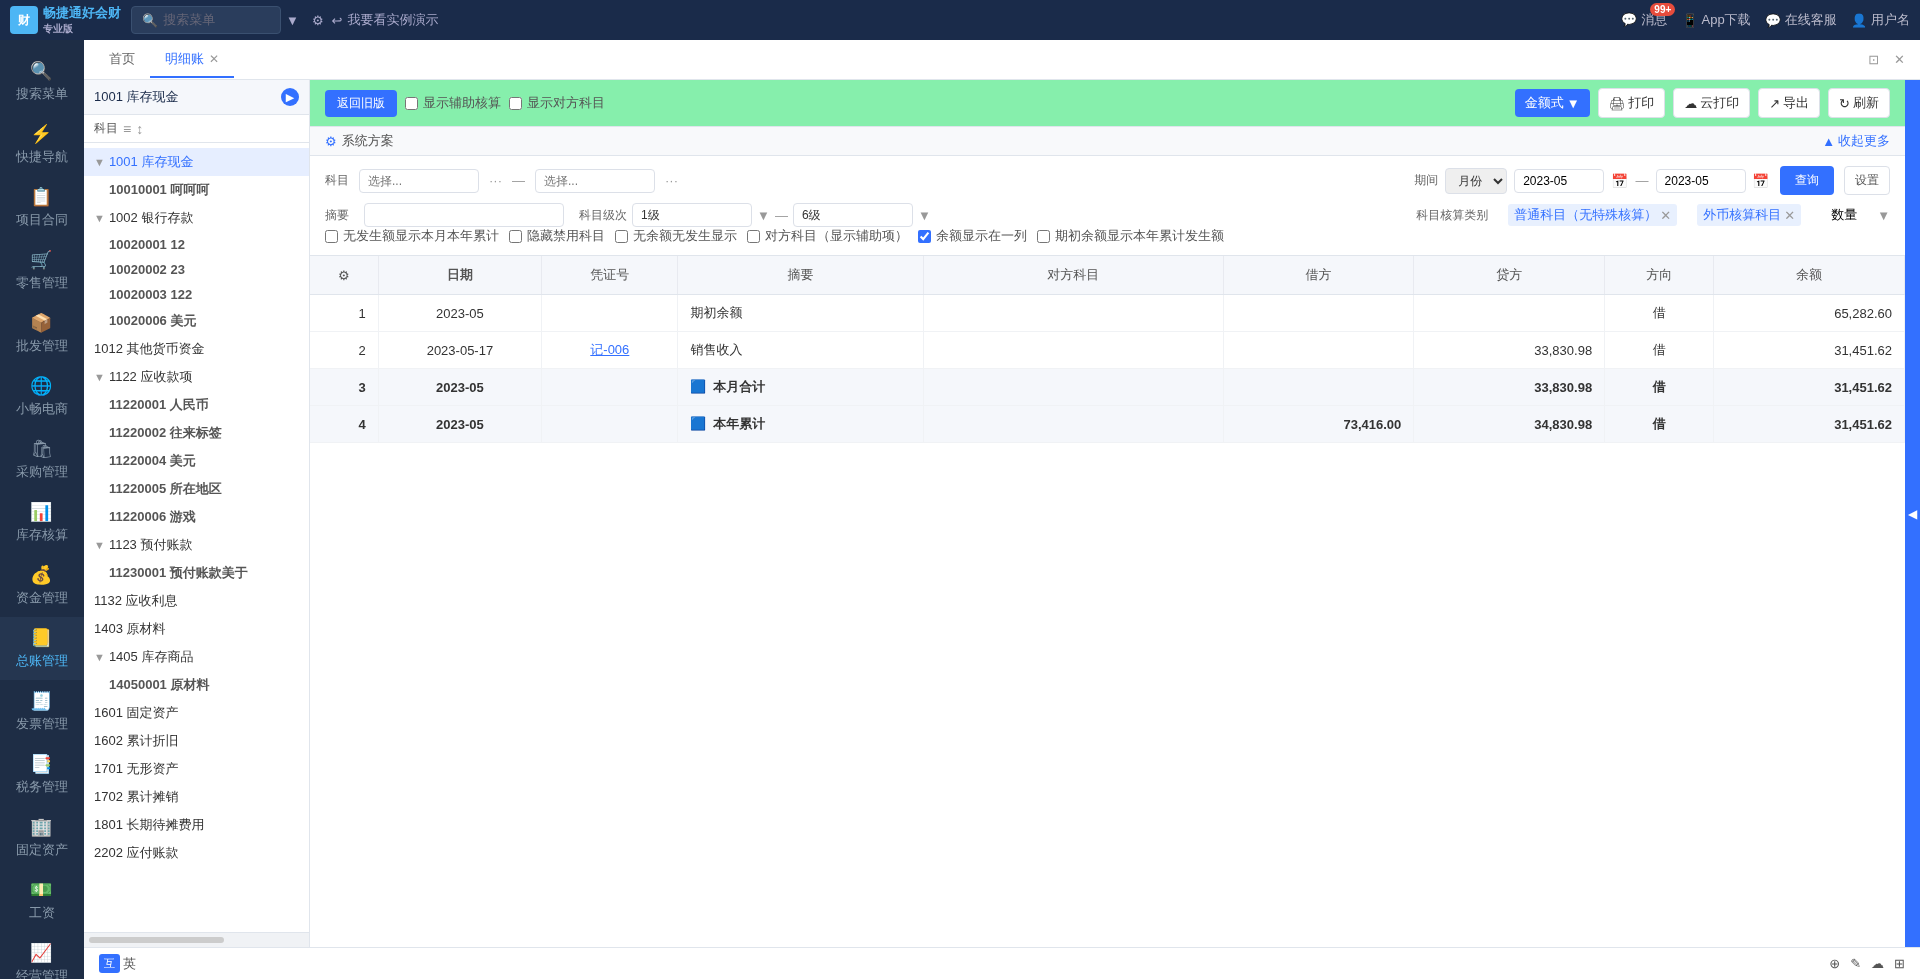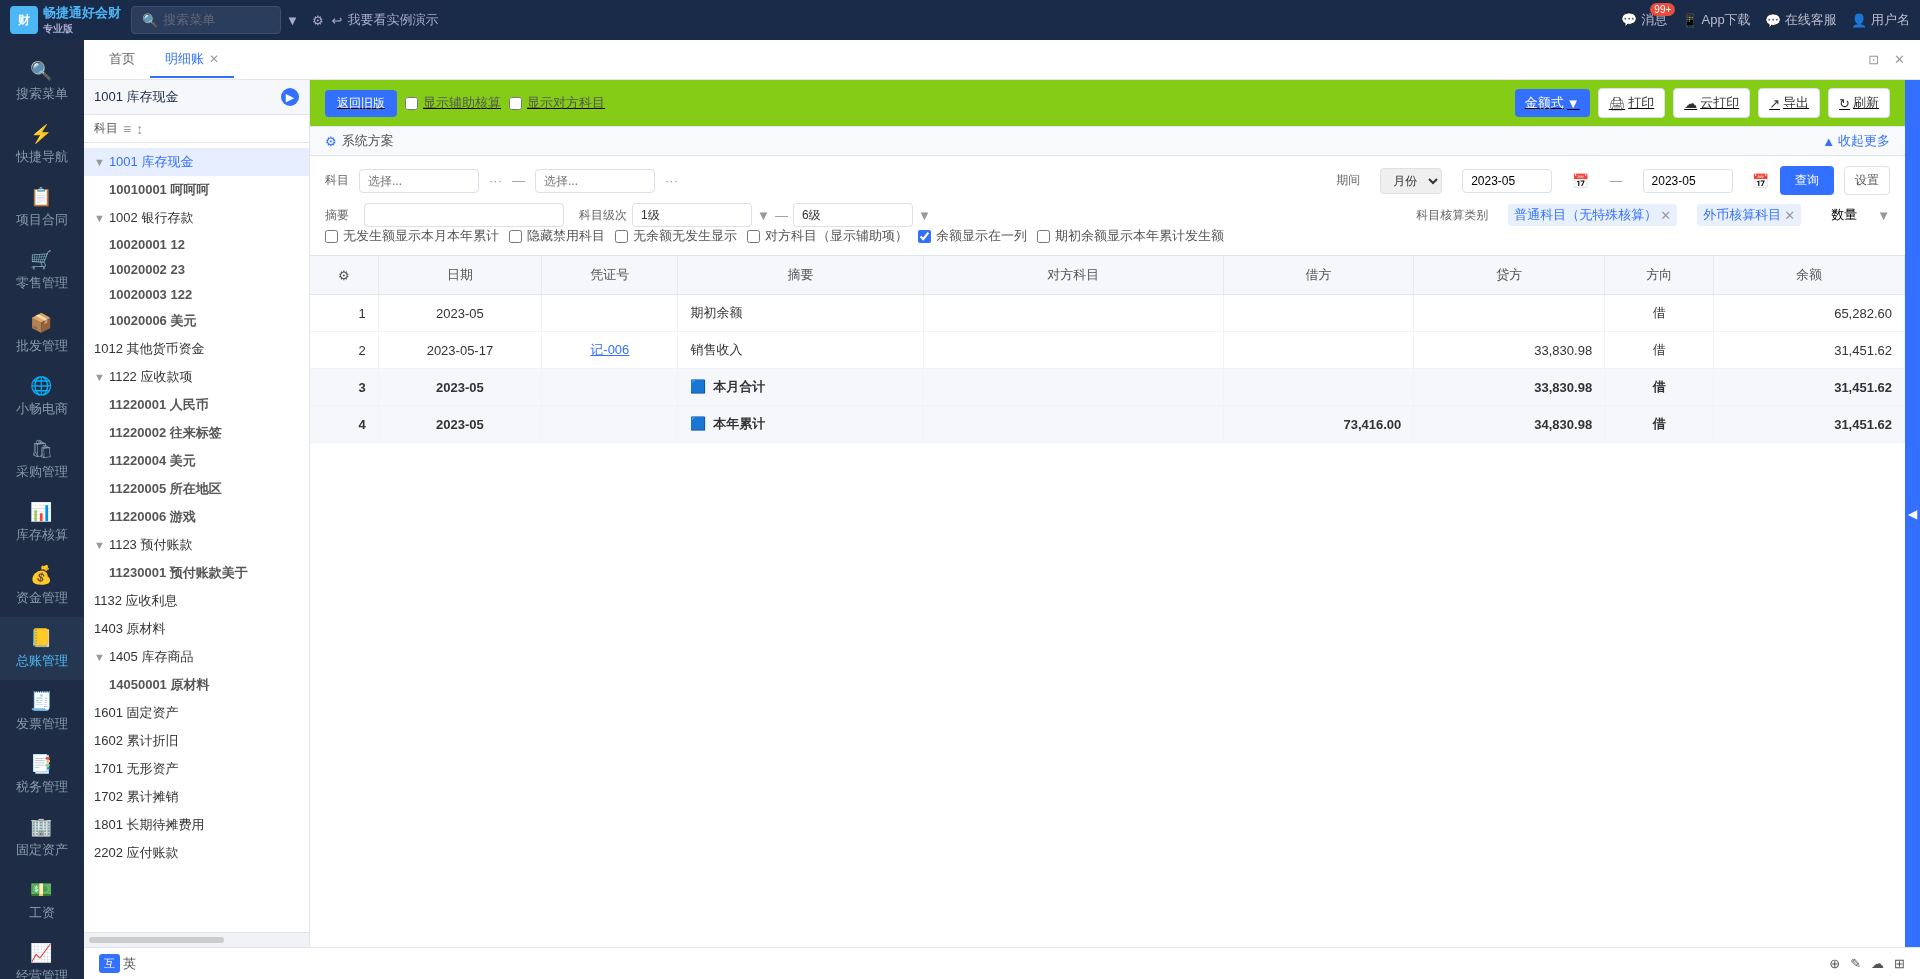--- a/index.html
+++ b/index.html
@@ -9,21 +9,21 @@
     .topbar { height: 40px; background: #1a2b4a; display: flex; align-items: center; padding: 0 10px; flex-shrink: 0; }
     .topbar-logo { color: #4db6f5; font-size: 14px; font-weight: bold; display: flex; align-items: center; gap: 5px; margin-right: 10px; }
     .topbar-logo .logo-icon { width: 28px; height: 28px; background: #4db6f5; border-radius: 4px; display: flex; align-items: center; justify-content: center; color: #fff; font-size: 12px; }
     .topbar-logo .logo-sub { font-size: 10px; color: #aac; }
     .topbar-search { background: #2a3d5c; border: 1px solid #3a5070; border-radius: 4px; color: #aac; padding: 4px 10px; width: 150px; font-size: 12px; display: flex; align-items: center; gap: 5px; }
     .topbar-arrow { color: #aac; margin: 0 5px; cursor: pointer; }
     .topbar-gear { color: #aac; margin: 0 8px; cursor: pointer; }
     .topbar-demo { color: #aac; font-size: 12px; display: flex; align-items: center; gap: 5px; }
     .topbar-right { margin-left: auto; display: flex; align-items: center; gap: 15px; color: #bbc; font-size: 12px; }
     .topbar-badge { position: relative; }
-    .topbar-badge .badge { background: #e74c3c; color: #fff; font-size: 10px; border-radius: 8px; padding: 1px 4px; position: absolute; top: -8px; right: -8px; }
+    .topbar-badge .badge { background: #e74c3c; color: #fff; font-size: 10px; border-radius: 8px; padding: 1px 4px; position: absolute; top: -8px; right: -8px; font-weight: bold; }
     .topbar-btn { color: #bbc; cursor: pointer; display: flex; align-items: center; gap: 3px; }
 
     
     .main-layout { display: flex; flex: 1; overflow: hidden; }
 
     
     .sidebar { width: 84px; background: #1e2d45; flex-shrink: 0; display: flex; flex-direction: column; align-items: center; padding-top: 10px; }
     .sidebar-item { width: 100%; text-align: center; padding: 10px 5px; color: #8899aa; cursor: pointer; font-size: 12px; }
     .sidebar-item.active { color: #4db6f5; background: #253650; }
     .sidebar-item .s-icon { font-size: 18px; margin-bottom: 3px; }
@@ -52,21 +52,21 @@
     .tree-item.selected { background: #e6eeff; color: #3370ff; }
     .tree-item.level1 { font-weight: 500; padding-left: 10px; }
     .tree-item.level2 { padding-left: 25px; color: #555; }
     .tree-item .expand-icon { margin-right: 4px; font-size: 11px; color: #999; }
     .tree-scrollbar { height: 15px; background: #f0f2f5; border-top: 1px solid #e0e5ec; display: flex; align-items: center; }
 
     
     .detail-panel { flex: 1; display: flex; flex-direction: column; overflow: hidden; background: #fff; margin: 0; }
 
     
-    .detail-toolbar { padding: 8px 15px; background: #84cc16; border-bottom: 1px solid #e0e5ec; display: flex; align-items: center; gap: 8px; flex-shrink: 0; text-decoration: underline; }
+    .detail-toolbar { padding: 8px 15px; background: #86efac; border-bottom: 1px solid #e0e5ec; display: flex; align-items: center; gap: 8px; flex-shrink: 0; }
     .btn-primary { background: #3370ff; color: #fff; border: none; border-radius: 4px; padding: 5px 12px; cursor: pointer; font-size: 12px; display: flex; align-items: center; gap: 3px; }
     .btn-default { background: #fff; color: #333; border: 1px solid #dce0e8; border-radius: 4px; padding: 5px 10px; cursor: pointer; font-size: 12px; display: flex; align-items: center; gap: 3px; }
     .checkbox-group { display: flex; align-items: center; gap: 5px; font-size: 12px; color: #555; }
     .checkbox-group input { cursor: pointer; }
     .spacer { flex: 1; }
     .dropdown-btn { background: #3370ff; color: #fff; border: none; border-radius: 4px; padding: 5px 10px; cursor: pointer; font-size: 12px; display: flex; align-items: center; gap: 3px; }
 
     
     .expand-bar { padding: 5px 15px; background: #f8f9fb; border-bottom: 1px solid #e0e5ec; display: flex; align-items: center; }
     .expand-btn { color: #3370ff; cursor: pointer; font-size: 12px; display: flex; align-items: center; gap: 3px; }
@@ -90,21 +90,21 @@
     table { width: 100%; border-collapse: collapse; font-size: 13px; }
     thead tr { background: #f5f7fb; }
     th { padding: 10px 12px; text-align: center; color: #555; font-weight: 500; border-bottom: 1px solid #e0e5ec; border-right: 1px solid #e8eaf0; white-space: nowrap; }
     td { padding: 9px 12px; text-align: center; color: #333; border-bottom: 1px solid #f0f2f5; border-right: 1px solid #f0f2f5; }
     .row-bold td { font-weight: bold; }
     .row-bold { background: #f5f7fb; }
     td.text-right { text-align: right; }
     td.text-left { text-align: left; }
     .link-text { color: #3370ff; cursor: pointer; text-decoration: underline; }
     .col-no { width: 50px; }
-    .col-date { width: 120px; }
+    .col-date { width: 120px; font-weight: bold; }
     .col-voucher { width: 100px; }
     .col-summary { width: 180px; }
     .col-account { width: 220px; }
     .col-debit { width: 140px; }
     .col-credit { width: 140px; }
     .col-dir { width: 80px; }
     .col-balance { width: 140px; text-align: center; }
 
     
     .right-sidebar { width: 15px; background: #3370ff; flex-shrink: 0; display: flex; flex-direction: column; align-items: center; justify-content: center; cursor: pointer; }
@@ -112,21 +112,21 @@
 
     
     .bottom-bar { height: 32px; background: #fff; border-top: 1px solid #e0e5ec; display: flex; align-items: center; padding: 0 15px; gap: 10px; flex-shrink: 0; }
     .bottom-item { color: #555; font-size: 12px; display: flex; align-items: center; gap: 3px; cursor: pointer; }
     .bottom-spacer { flex: 1; }
 
     
     ::-webkit-scrollbar { width: 6px; height: 6px; }
     ::-webkit-scrollbar-track { background: #f0f2f5; }
     ::-webkit-scrollbar-thumb { background: #ccc; border-radius: 3px; }
-    .period-group { display: flex; align-items: center; gap: 20px; }
+    .period-group { display: flex; align-items: center; gap: 7px; }
     .period-label { color: #666; font-size: 12px; }
     .period-input { border: 1px solid #dce0e8; border-radius: 4px; padding: 4px 8px; font-size: 12px; width: 90px; }
     .period-separator { color: #999; }
     .calendar-icon { color: #999; font-size: 14px; cursor: pointer; }
 
     .filter-row2 { display: flex; align-items: center; gap: 15px; flex-wrap: wrap; }
     .summary-input { border: 1px solid #dce0e8; border-radius: 4px; padding: 4px 8px; font-size: 12px; width: 200px; }
     .level-group { display: flex; align-items: center; gap: 5px; }
 
     .checkbox-checked { accent-color: #3370ff; }

